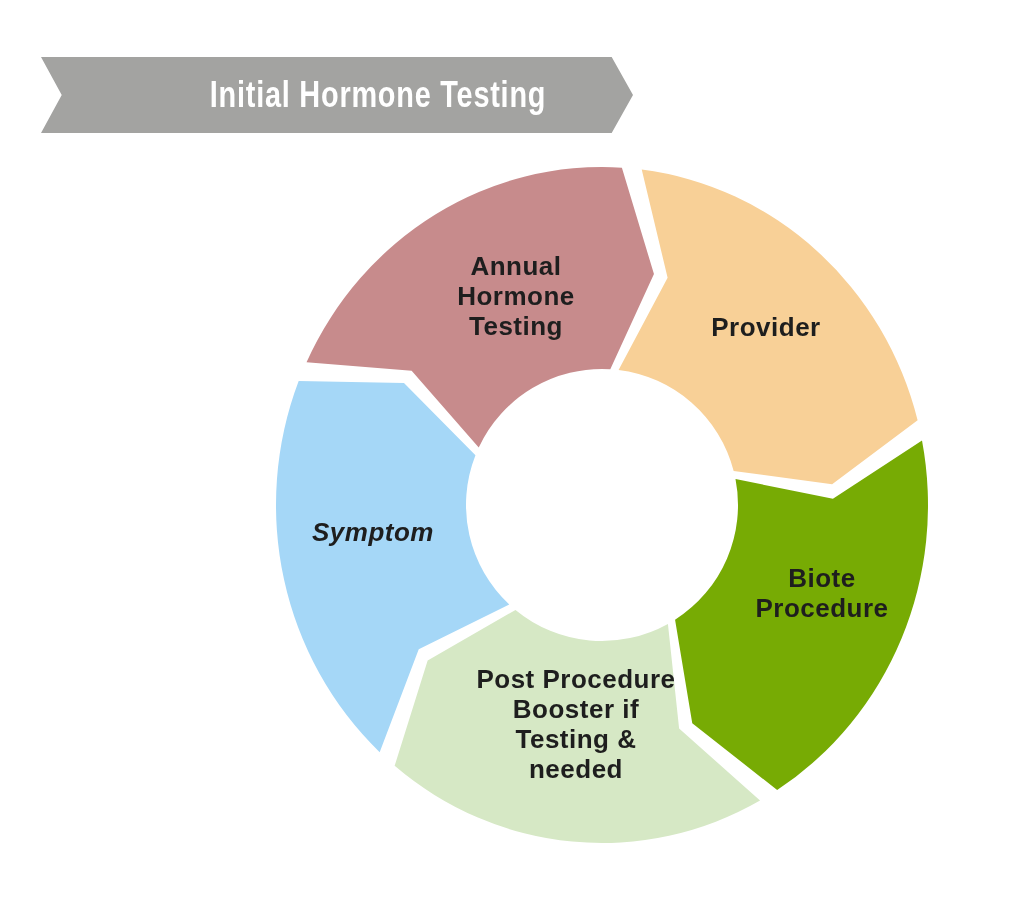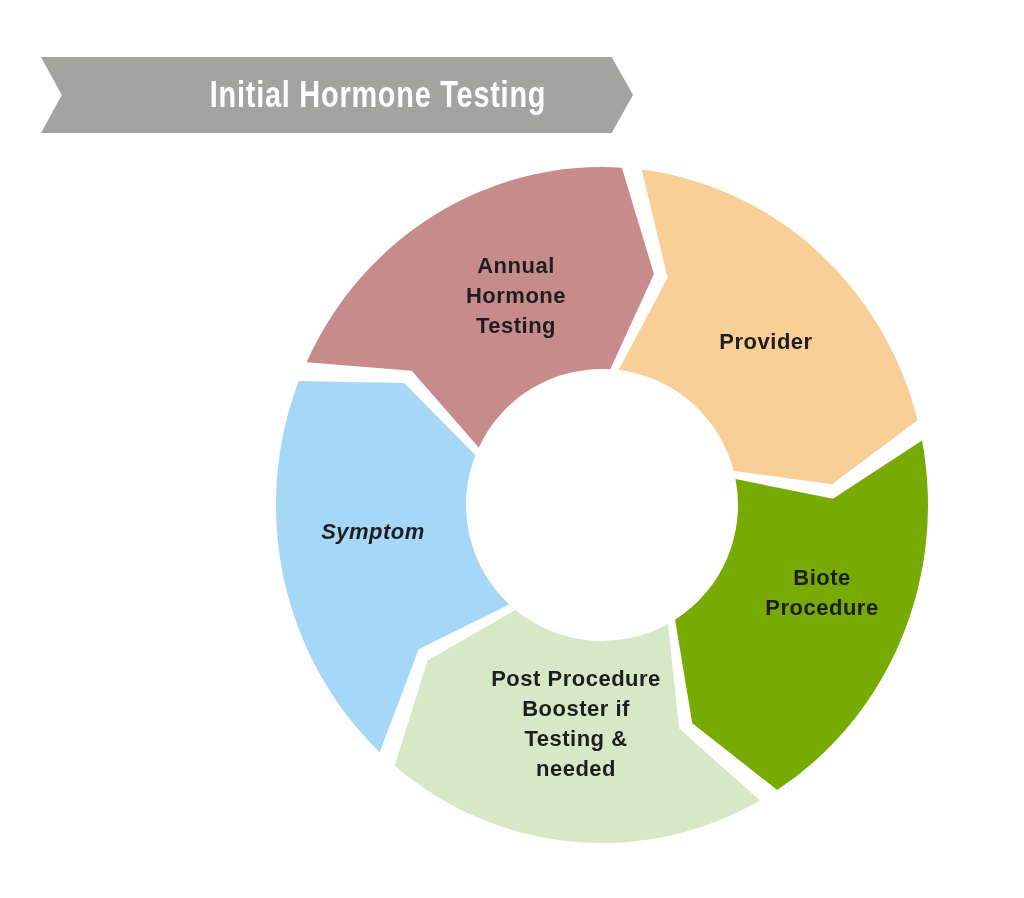--- a/index.html
+++ b/index.html
@@ -32,21 +32,21 @@
   }
   .diagram-svg {
     position: absolute;
     left: 0;
     top: 0;
   }
   .seg-label {
     position: absolute;
     transform: translate(-50%, -50%);
     text-align: center;
-    font-size: 22px;
+    font-size: 26px;
     line-height: 30px;
     font-weight: bold;
     letter-spacing: 0.5px;
     white-space: nowrap;
   }
 </style>
 </head>
 <body>
 
 <div class="stage" style="background: rgb(255, 255, 255);">
@@ -61,21 +61,21 @@
       <path d="M 760.05 800.62 A 326 338 0 0 1 394.64 765.81 L 427.66 660.49 L 515.49 609.94 A 136 136 0 0 0 667.93 623.95 L 679.11 728.41 Z" fill="#d6e8c5"></path>
       <path d="M 379.67 752.2 A 326 338 0 0 1 298.68 381.12 L 403.99 382.94 L 475.46 455.16 A 136 136 0 0 0 509.25 604.46 L 418.74 649.28 Z" fill="#a5d7f7"></path>
     </svg>
 
   <div id="labels-layer">
       <div class="seg-label" style="left: 516px; top: 296px; color: rgb(30, 30, 30);">
         <div>Annual</div>
         <div>Hormone</div>
         <div>Testing</div>
       </div>
-      <div class="seg-label" style="left: 766px; top: 342px; color: rgb(30, 30, 30);">
+      <div class="seg-label" style="left: 766px; top: 327px; color: rgb(30, 30, 30);">
         <div>Provider</div>
       </div>
       <div class="seg-label" style="left: 822px; top: 593px; color: rgb(30, 30, 30); text-align: center;">
         <div>Biote</div>
         <div>Procedure</div>
       </div>
       <div class="seg-label" style="left: 560px; top: 724px; color: rgb(30, 30, 30); margin-left: 16px;">
         <div>Post Procedure</div>
         <div>Booster if</div>
         <div>Testing &amp;</div>

